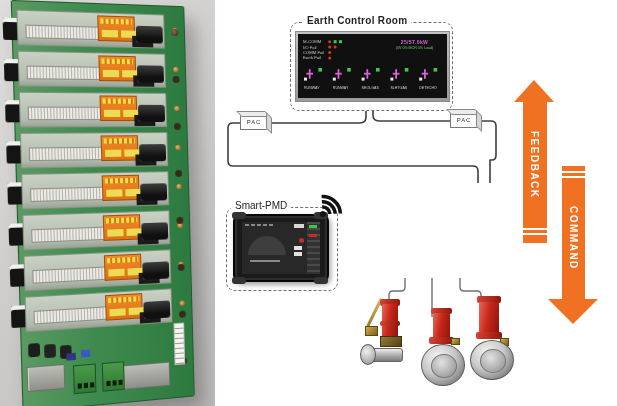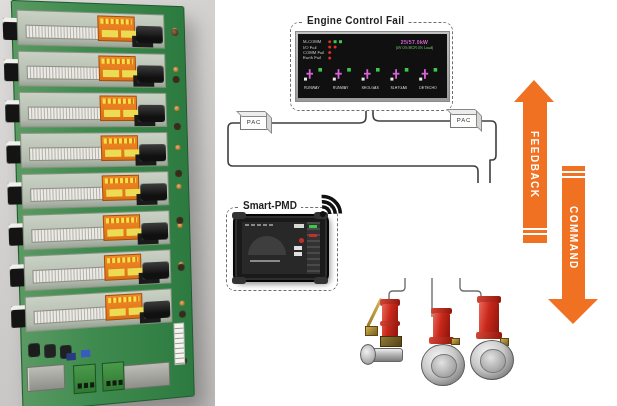--- a/index.html
+++ b/index.html
@@ -121,21 +121,21 @@
          border:1px solid #0e2255; border-radius:1px; }
   .module::before { content:""; position:absolute; left:1px; top:2px; width:7px; height:12px; background:#e8e8e4;
          box-shadow:inset 0 2px 0 #9aa, inset 0 -2px 0 #aab; }
   .module::after { content:""; position:absolute; left:1.5px; top:22px; width:6px; height:8px; background:#e8a020;
          box-shadow:0 16px 0 -2px #0a0a14, 0 -7px 0 -2px #3ec84a; }
   .endmod { background:linear-gradient(90deg,#b8b8b4,#8a8a86); border-color:#666; }
   .endmod::before { background:#d4d4d0; } .endmod::after { visibility:hidden; }
 
   
   .pmd { left:11px; top:207px; width:112px; height:84px; }
-  .pmd .boxlabel { left:12px; font-size:10px; font-weight:700; }
+  .pmd .boxlabel { left:4px; font-size:10px; font-weight:400; }
   .tablet { position:absolute; left:6px; top:6px; width:96px; height:68px; background:#1a1a1a;
          border-radius:7px; border:2px solid #060606;
          box-shadow:inset 0 0 0 2px #2e2e2e, 2px 3px 5px rgba(0,0,0,0.35); }
   .tablet::before, .tablet::after { content:""; position:absolute; width:14px; height:7px;
          background:#333; border-radius:3px; }
   .tablet::before { left:-3px; top:-4px; box-shadow:82px 0 0 #333; }
   .tablet::after  { left:-3px; bottom:-4px; box-shadow:82px 0 0 #333; }
   .tscreen { position:absolute; left:7px; top:6px; right:7px; bottom:6px; background:#282828; overflow:hidden; }
   .gauge { position:absolute; left:6px; top:14px; width:38px; height:19px; background:#3e3e3e;
          border-radius:38px 38px 0 0; }
@@ -265,21 +265,21 @@
         <path d="M263 121 H276 Q281 121 281 126 V155 Q281 160 277 160 H275 V183"></path>
       </g>
       <g fill="none" stroke="#6f6f6f" stroke-width="1.4" stroke-linejoin="round">
         <path d="M190 278 V287 Q190 291 186 291 H178 Q174 291 174 295 V303"></path>
         <path d="M217 278 V317"></path>
         <path d="M245 278 V287 Q245 291 249 291 H262 Q266 291 266 295 V302"></path>
       </g>
     </svg>
 
     <div class="dashbox ecr">
-      <span class="boxlabel">Engine Control Fail</span>
+      <span class="boxlabel">Earth Control Room</span>
       <div class="ecr-display">
         <div class="screen">
           <div class="status-block">
             <div class="status-row">
               <span class="lbl">M-COMM</span>
               <span class="led red"></span>
               <span class="led green"></span>
               <span class="led green"></span>
             </div>
             <div class="status-row">

